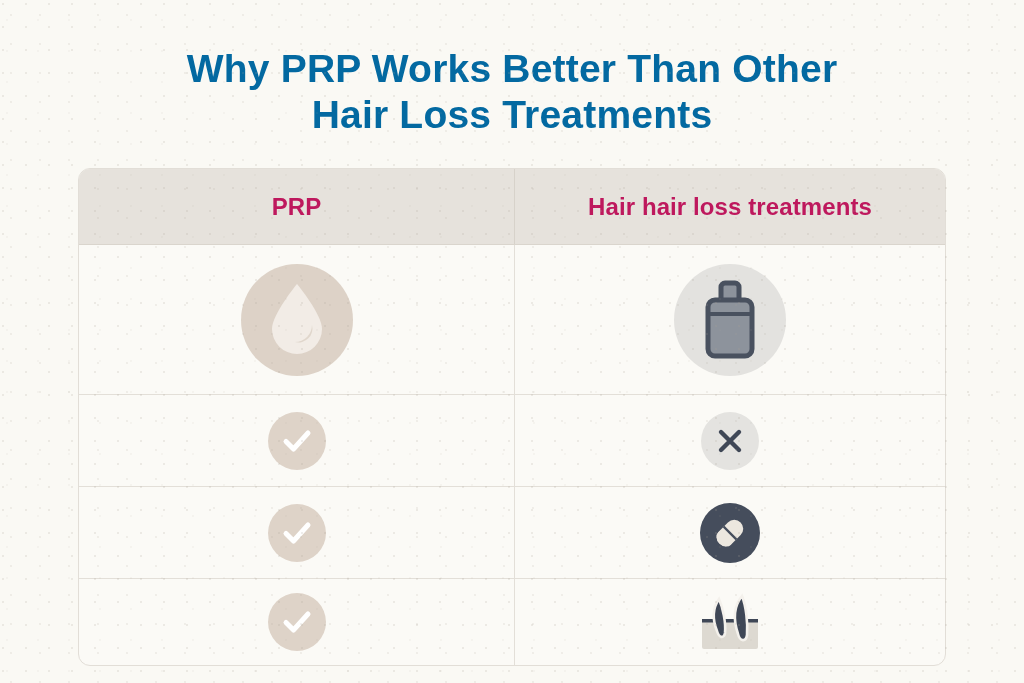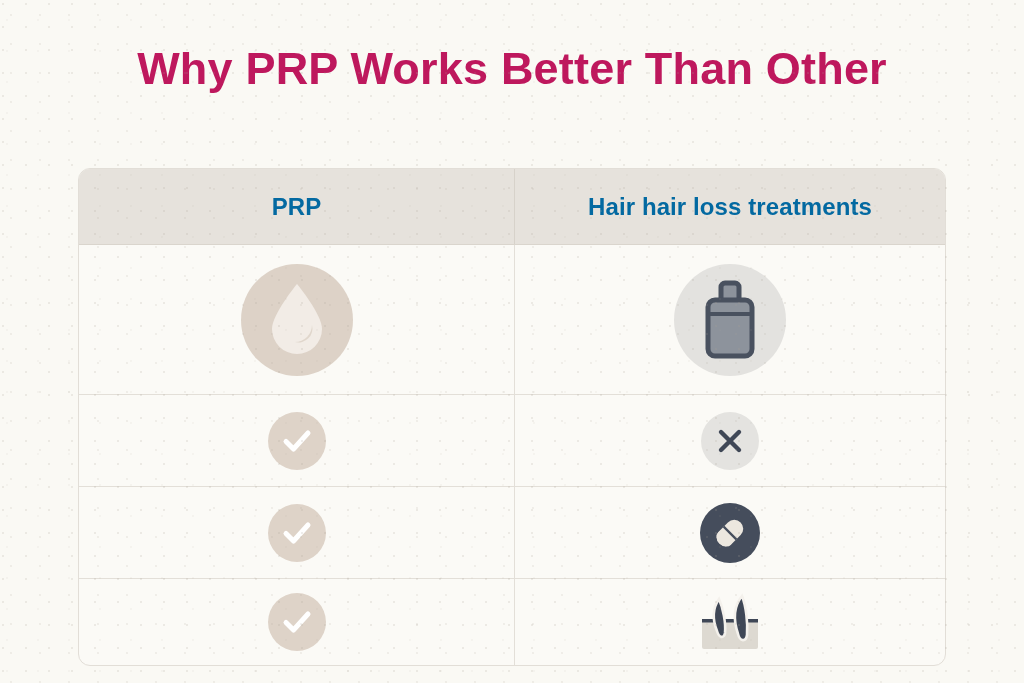--- a/index.html
+++ b/index.html
@@ -38,23 +38,23 @@
 
   
   #title-block {
     position: absolute;
     left: 0;
     top: 46px;
     width: 1024px;
     text-align: center;
   }
   .title-line {
-    font-size: 45px;
+    font-size: 39px;
     font-weight: bold;
-    color: #be185d;
+    color: #0369a1;
     letter-spacing: .2px;
     line-height: 46px;
     white-space: nowrap;
   }
 
   
   #comparison-table {
     position: absolute;
     left: 78px;
     top: 168px;
@@ -85,21 +85,21 @@
   
   #table-header {
     height: 76px;
     background: #e6e2dc;
     border-bottom: 1px solid #dad5cd;
   }
   #table-header .col-right { border-left: 1px solid #d7d2ca; }
   .header-text {
     font-size: 24px;
     font-weight: bold;
-    color: #0369a1;
+    color: #be185d;
     letter-spacing: .1px;
     white-space: nowrap;
   }
 
   
   .body-row { border-bottom: 1px solid #e3dfd8; }
   #row-icons   { height: 150px; }
   #row-2       { height: 92px; }
   #row-3       { height: 92px; }
   #row-4       { height: 86px; border-bottom: none; }
@@ -118,20 +118,21 @@
 
   .icon-plain { display: flex; align-items: center; justify-content: center; }
 </style>
 </head>
 <body>
 
 <div id="page">
 
   <div id="title-block">
     <div class="title-line">Why PRP Works Better Than Other</div>
+    <div class="title-line">Hair Loss Treatments</div>
   </div>
 
   <div id="comparison-table">
 
     <div class="trow" id="table-header">
       <div class="tcell col-left">
         <span class="header-text">PRP</span>
       </div>
       <div class="tcell col-right">
         <span class="header-text">Hair hair loss treatments</span>

